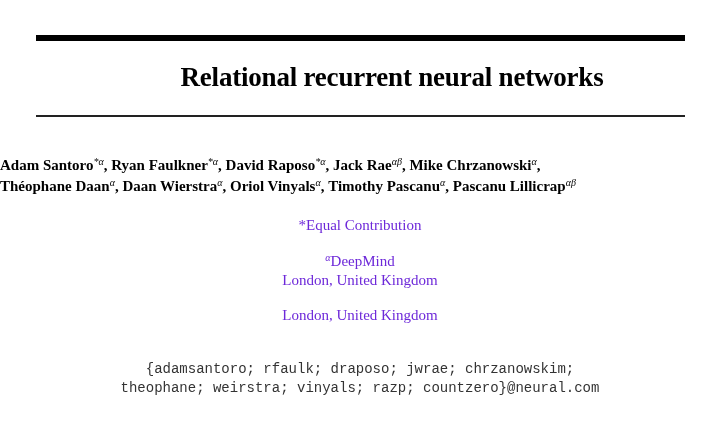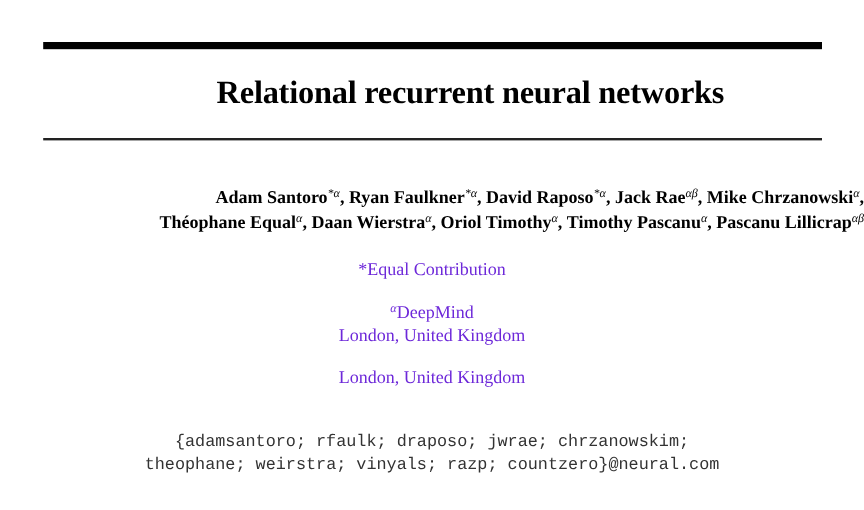--- a/index.html
+++ b/index.html
@@ -1,41 +1,41 @@
 <!DOCTYPE html>
 <html><head>
 <meta charset="utf-8">
 <style>
   html, body { margin: 0; padding: 0; background: #ffffff; }
   body { width: 720px; height: 425px; position: relative; overflow: hidden; font-family: "Liberation Serif", serif; color: #111; }
   .rule-top { position: absolute; left: 36px; top: 35px; width: 649px; height: 6px; background: #000; }
   .rule-bottom { position: absolute; left: 36px; top: 115px; width: 649px; height: 2px; background: #222; }
   .title { position: absolute; left: 0; top: 62px; width: 720px; text-align: center; font-family: "Liberation Serif", serif; font-weight: bold; font-size: 27px; letter-spacing: -0.2px; color: #000; padding-left: 32px; }
-  .authors { position: absolute; left: 0; top: 155px; width: 720px; text-align: right; font-weight: bold; font-size: 15px; line-height: 21px; color: #000; }
+  .authors { position: absolute; left: 0; top: 155px; width: 720px; text-align: left; font-weight: bold; font-size: 15px; line-height: 21px; color: #000; }
   .authors sup { font-weight: normal; font-style: italic; font-size: 10px; vertical-align: 5px; line-height: 0; }
   .block { position: absolute; left: 0; width: 720px; text-align: center; font-size: 15px; line-height: 19px; color: #6d28d9; }
   .block sup { font-style: italic; font-size: 10px; vertical-align: 5px; line-height: 0; }
   .eq { top: 216px; }
   .aff1 { top: 252px; }
   .aff2 { top: 306px; }
   .emails { position: absolute; left: 0; top: 360px; width: 720px; text-align: center; font-family: "Liberation Mono", monospace; font-size: 14px; line-height: 19px; color: #333; }
 </style>
 </head>
 <body>
 
 <div class="rule-top"></div>
 <div class="title">Relational recurrent neural networks</div>
 <div class="rule-bottom"></div>
 
 <div class="authors">
   <div>
     <span>Adam Santoro</span><sup>*α</sup><span>, </span><span>Ryan Faulkner</span><sup>*α</sup><span>, </span><span>David Raposo</span><sup>*α</sup><span>, </span><span>Jack Rae</span><sup>αβ</sup><span>, </span><span>Mike Chrzanowski</span><sup>α</sup><span>,</span>
   </div>
   <div>
-    <span>Théophane Equal</span><sup>α</sup><span>, </span><span>Daan Wierstra</span><sup>α</sup><span>, </span><span>Oriol Timothy</span><sup>α</sup><span>, </span><span>Timothy Pascanu</span><sup>α</sup><span>, </span><span>Pascanu Lillicrap</span><sup>αβ</sup>
+    <span>Théophane Daan</span><sup>α</sup><span>, </span><span>Daan Wierstra</span><sup>α</sup><span>, </span><span>Oriol Vinyals</span><sup>α</sup><span>, </span><span>Timothy Pascanu</span><sup>α</sup><span>, </span><span>Pascanu Lillicrap</span><sup>αβ</sup>
   </div>
 </div>
 
 <div class="block eq">*Equal Contribution</div>
 
 <div class="block aff1">
   <div><sup>α</sup><span>DeepMind</span></div>
   <div>London, United Kingdom</div>
 </div>
 

